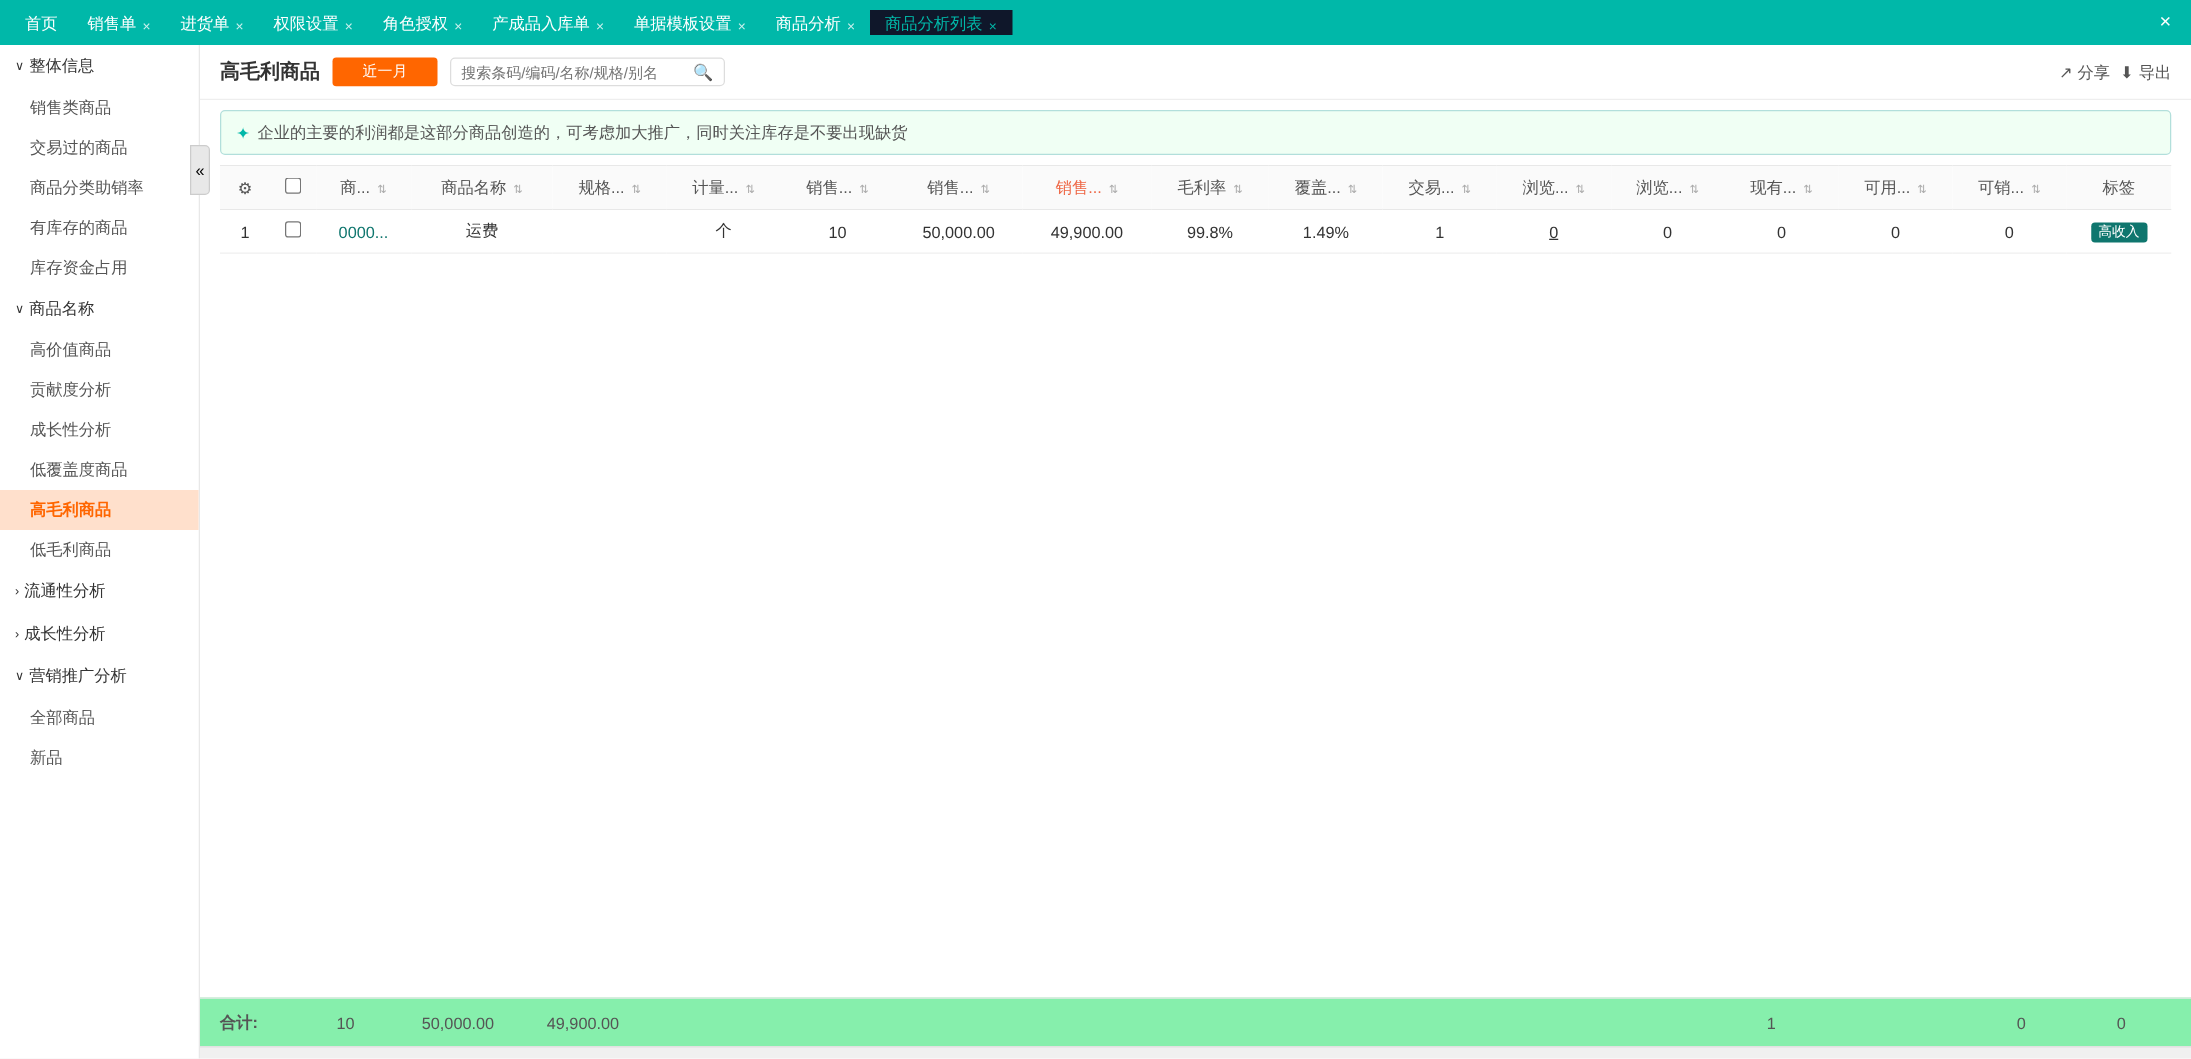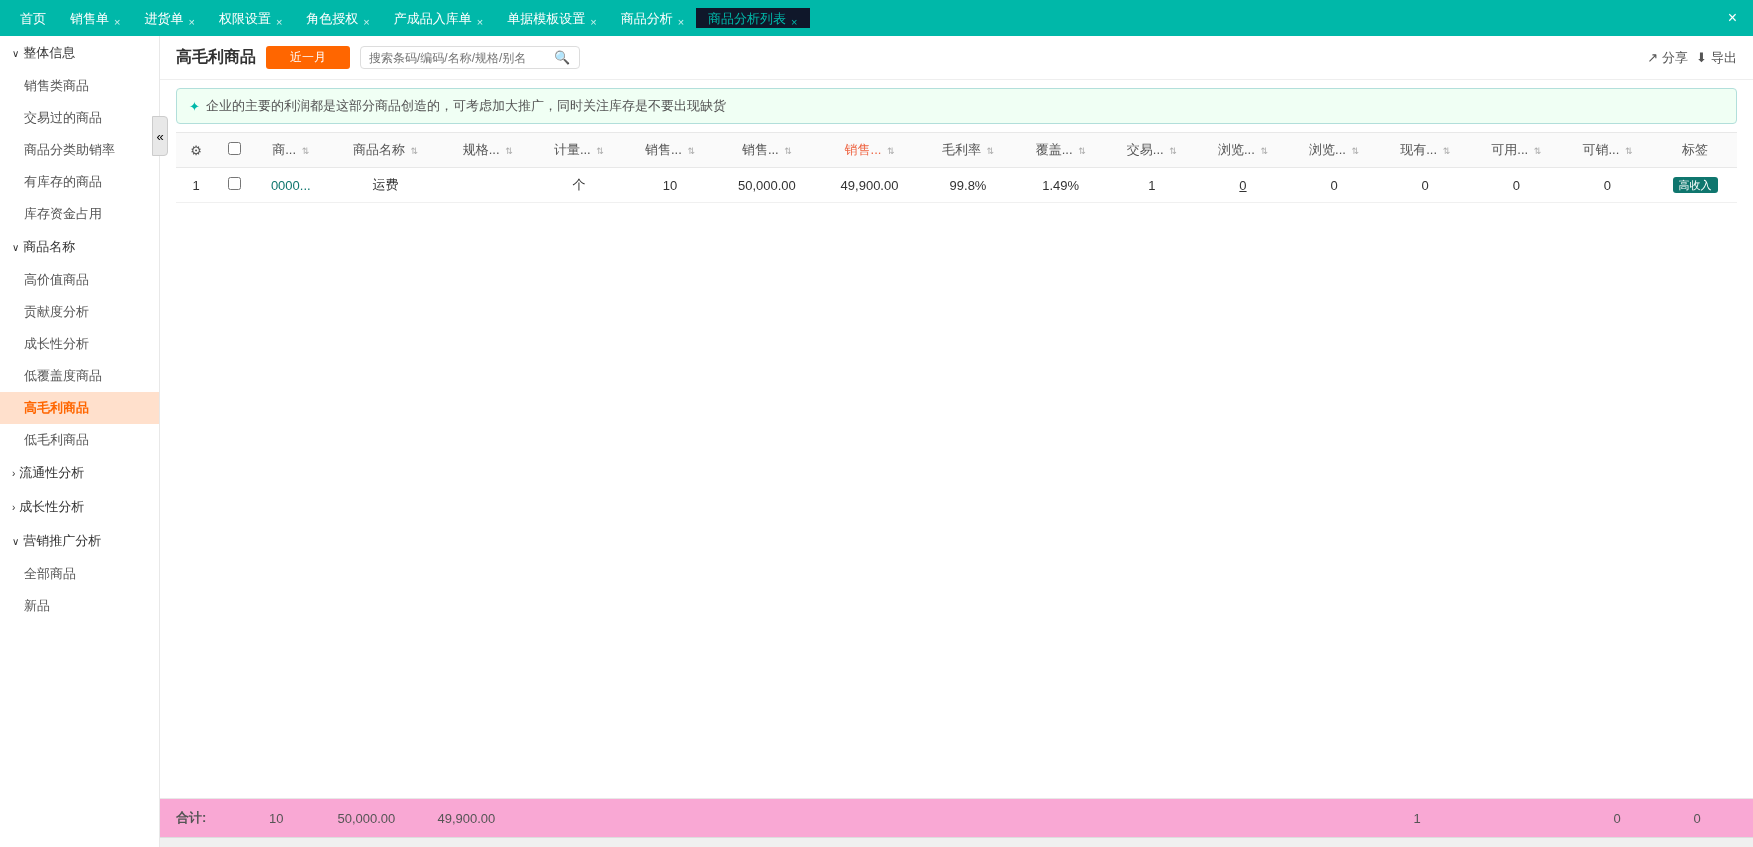--- a/index.html
+++ b/index.html
@@ -193,21 +193,21 @@
       padding: 8px 6px;
       color: #333;
       text-align: center;
       white-space: nowrap;
     }
     .tag-high-income { color: #fff; background: #0f766e; padding: 2px 6px; border-radius: 3px; font-size: 11px; }
     .link-underline { color: #333; text-decoration: underline; cursor: pointer; }
 
     
     .table-footer {
-      background: #f9a8d4;
+      background: #86efac;
       border-top: 1px solid #e8e8e8;
       padding: 10px 16px;
       display: flex;
       align-items: center;
       font-size: 13px;
       color: #555;
     }
     .footer-label { margin-right: 30px; font-weight: bold; }
     .footer-cols {
       display: flex;

